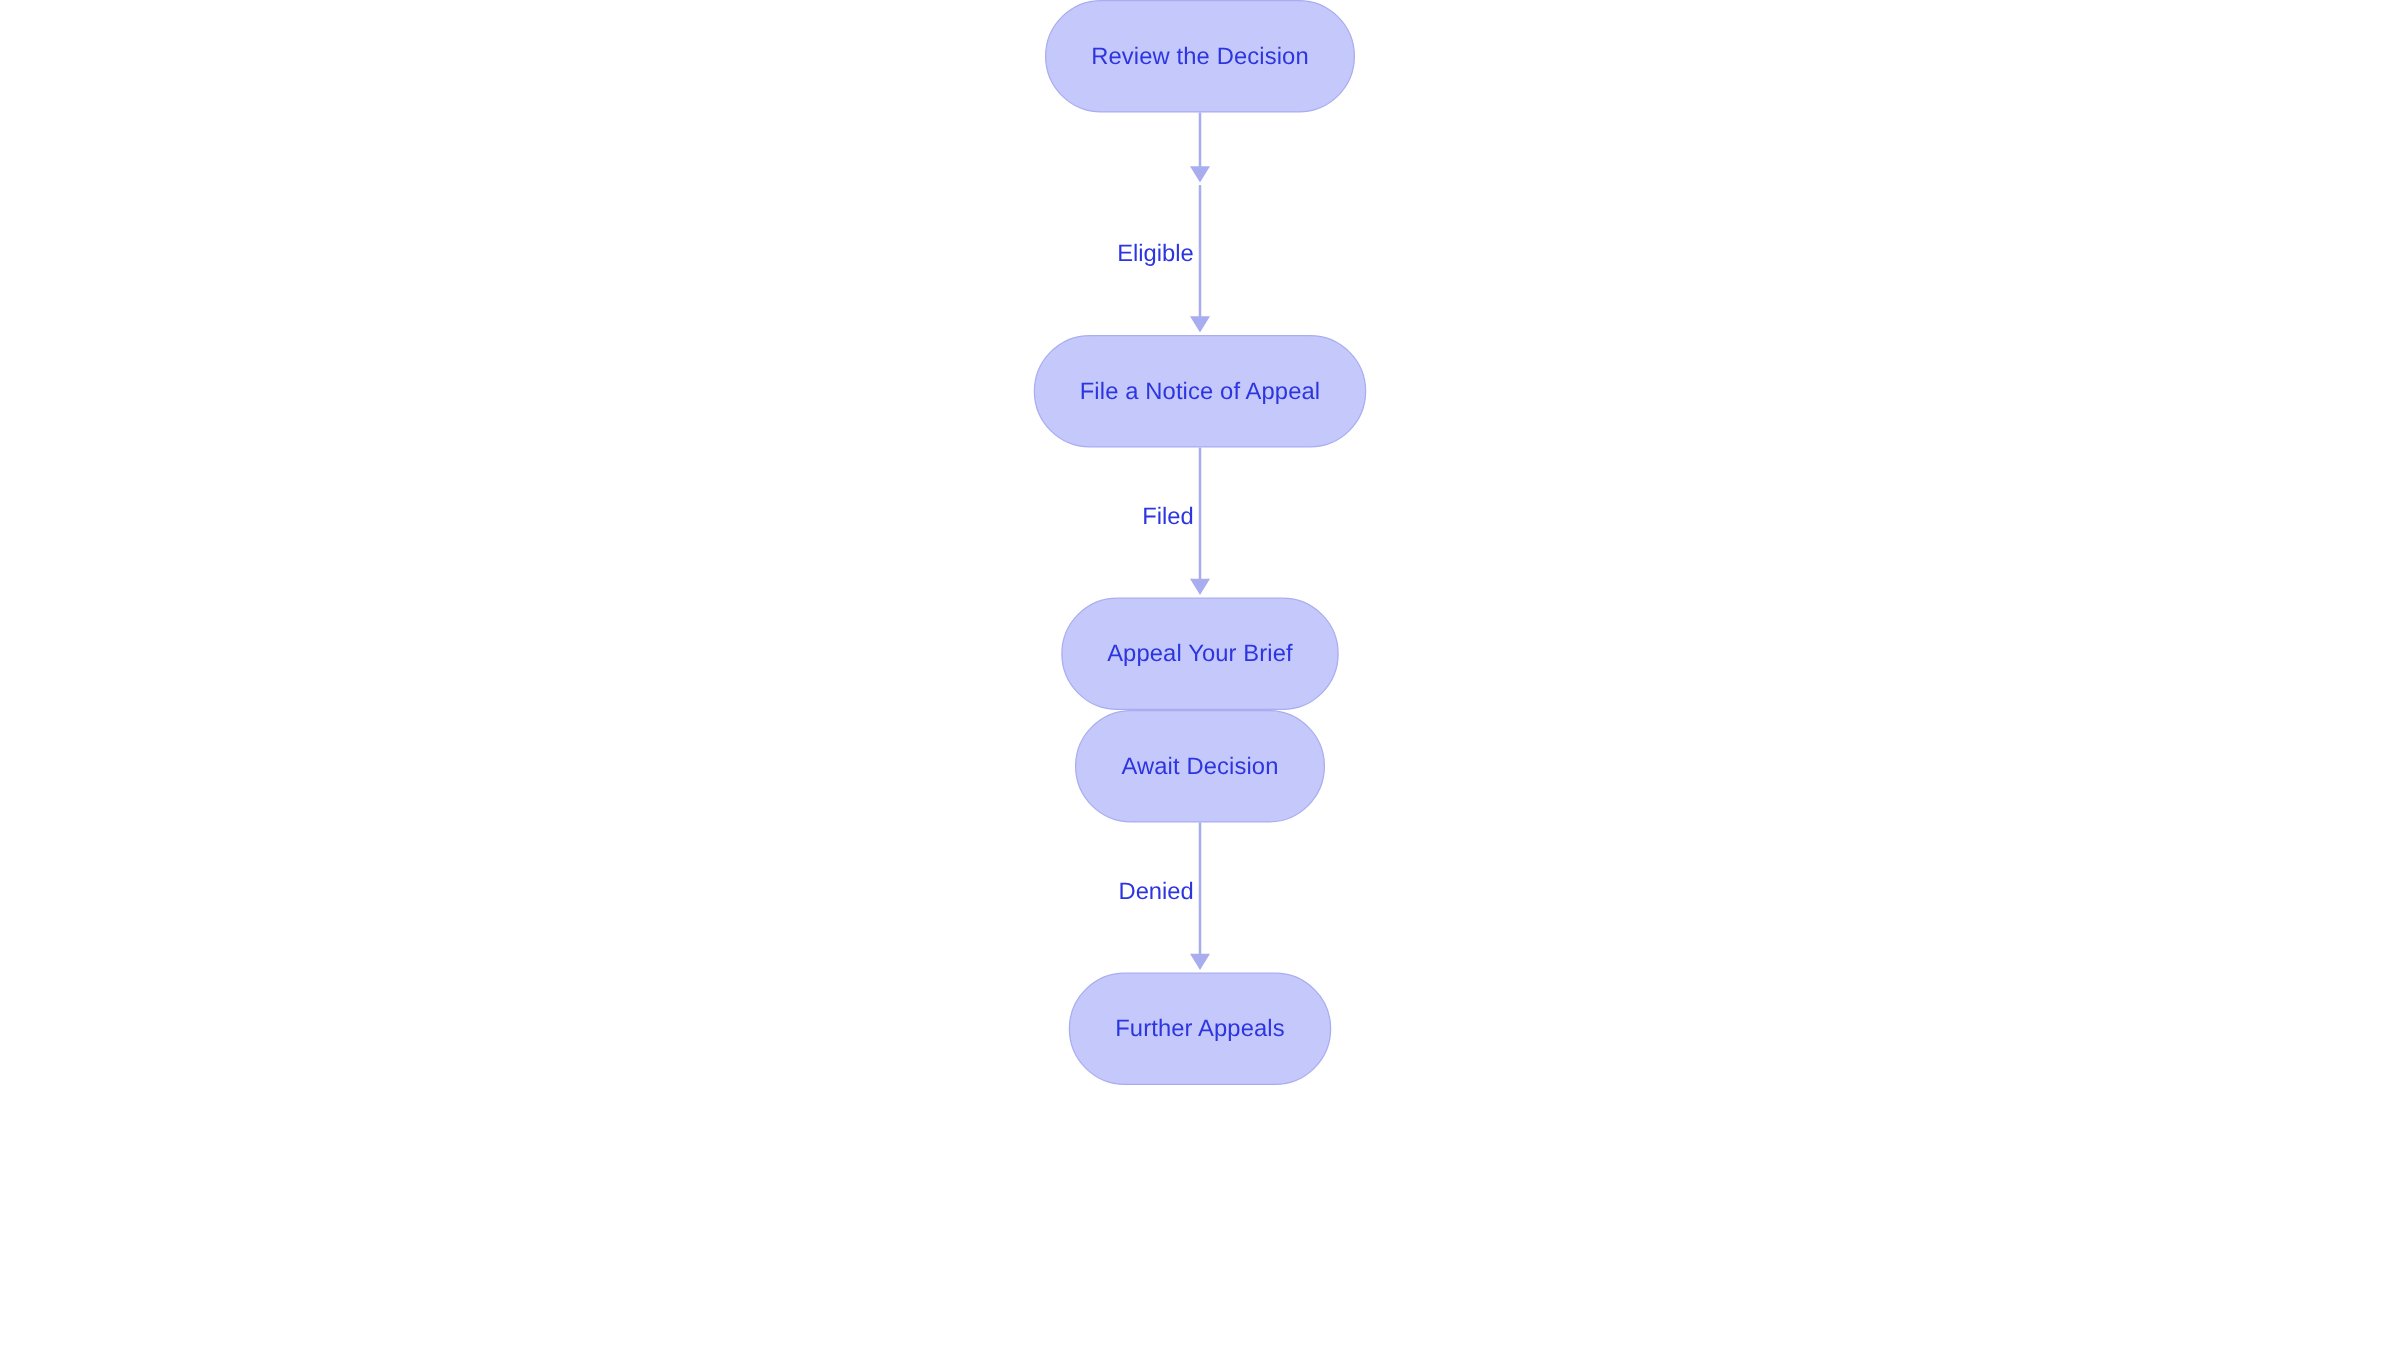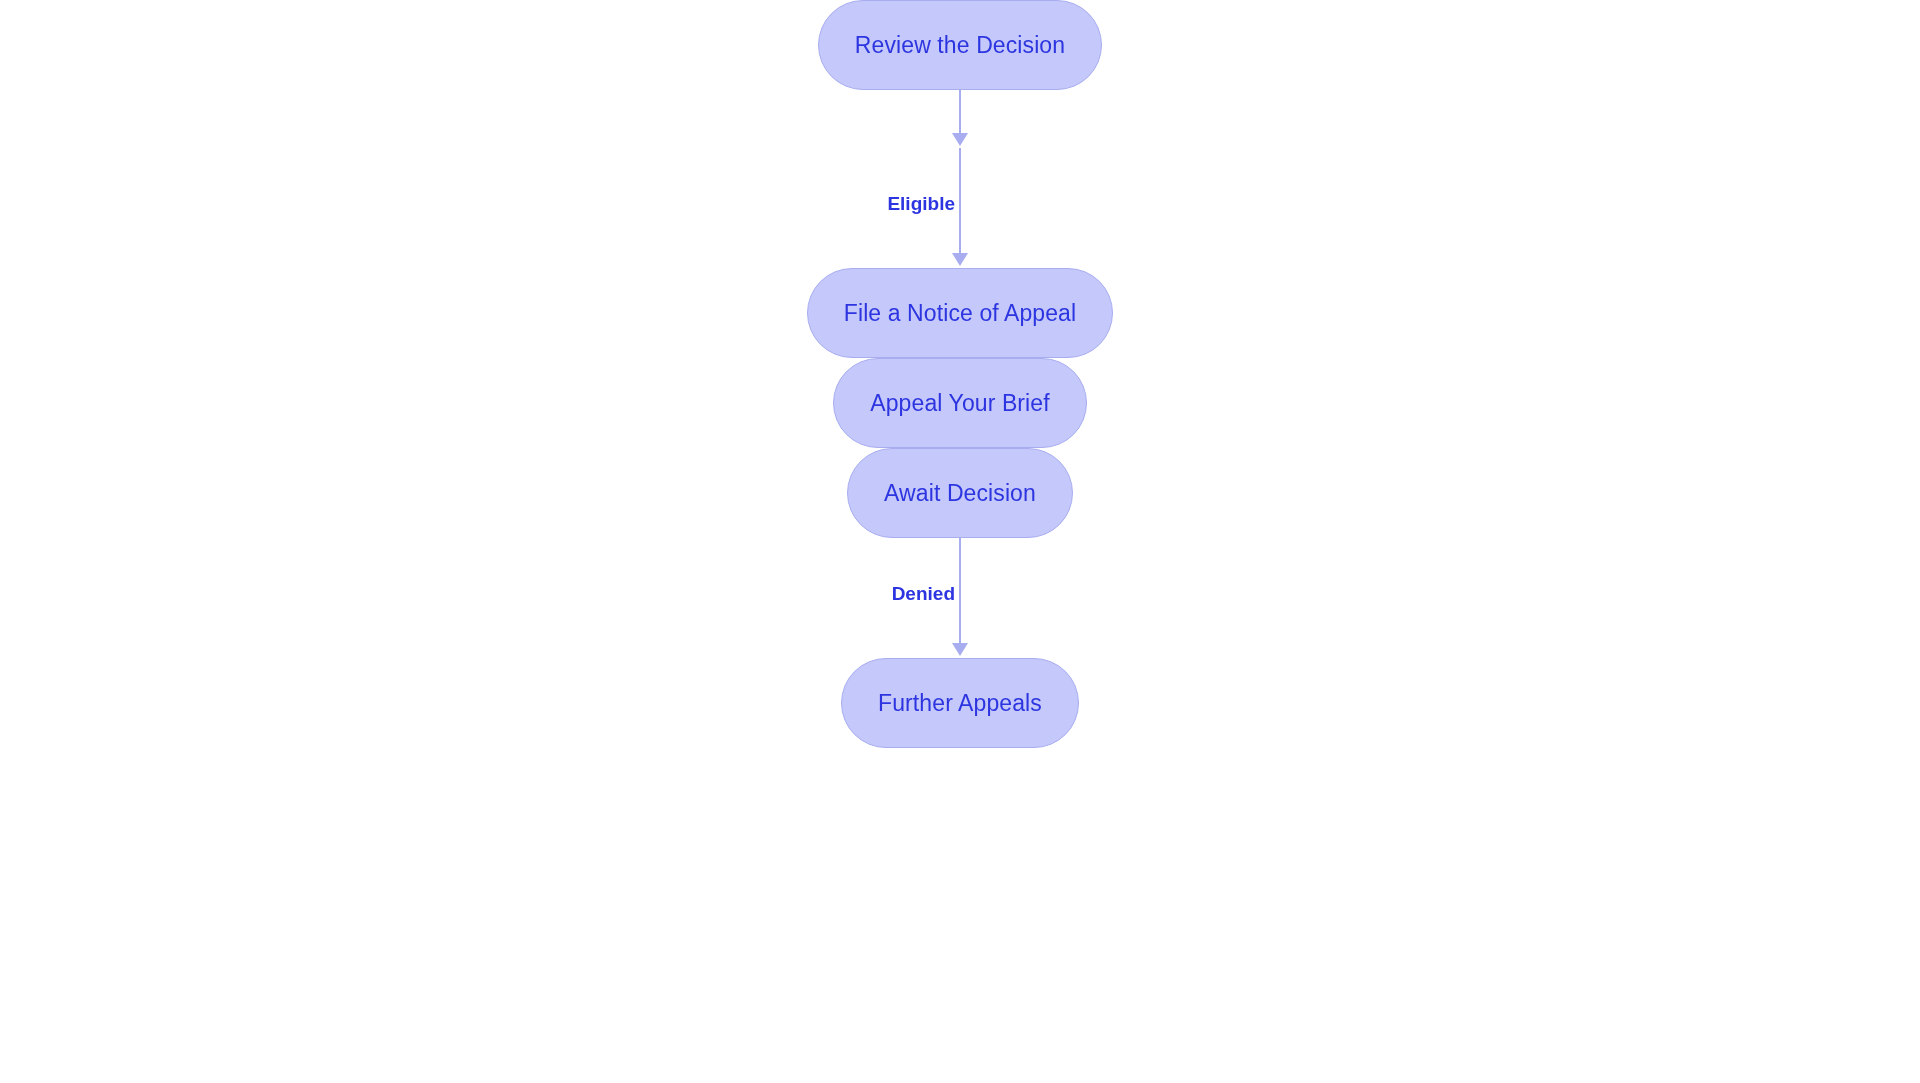--- a/index.html
+++ b/index.html
@@ -38,21 +38,21 @@
   
   .node {
     box-sizing: border-box;
     display: flex;
     align-items: center;
     justify-content: center;
     background: #c5c8fa;
     border: 1.3px solid #a8adf0;
     border-radius: 999px;
     color: #2c35e0;
-    font-size: 23px;
+    font-size: 19px;
     font-family: "Liberation Sans", sans-serif;
     font-weight: 400;
     letter-spacing: 0.1px;
     white-space: nowrap;
     height: 90px;
     padding: 0 36px;
     line-height: 1;
   }
   .node-label {
     display: block;
@@ -89,21 +89,20 @@
   .edge-label {
     position: absolute;
     left: 50%;
     transform: translateX(-100%);
     padding-right: 5px;
     color: #2c35e0;
     font-size: 19px;
     font-family: "Liberation Sans", sans-serif;
     white-space: nowrap;
     line-height: 1;
-    font-weight: bold;
   }
 
   
   .edge-plain { height: 58px; }
   .edge-plain .edge-line { height: 45px; }
   .edge-plain .edge-head { top: 43px; }
 
   .edge-labeled { height: 120px; }
   .edge-labeled .edge-line { height: 107px; }
   .edge-labeled .edge-head { top: 105px; }
@@ -128,20 +127,25 @@
     <div class="edge edge-labeled">
       <span class="edge-line"></span>
       <span class="edge-label">Eligible</span>
       <span class="edge-head"></span>
     </div>
 
     <div class="node">
       <span class="node-label">File a Notice of Appeal</span>
     </div>
 
+    <div class="edge edge-labeled">
+      <span class="edge-line"></span>
+      <span class="edge-label">Filed</span>
+      <span class="edge-head"></span>
+    </div>
 
     <div class="node">
       <span class="node-label">Appeal Your Brief</span>
     </div>
 
 
     <div class="node">
       <span class="node-label">Await Decision</span>
     </div>
 

